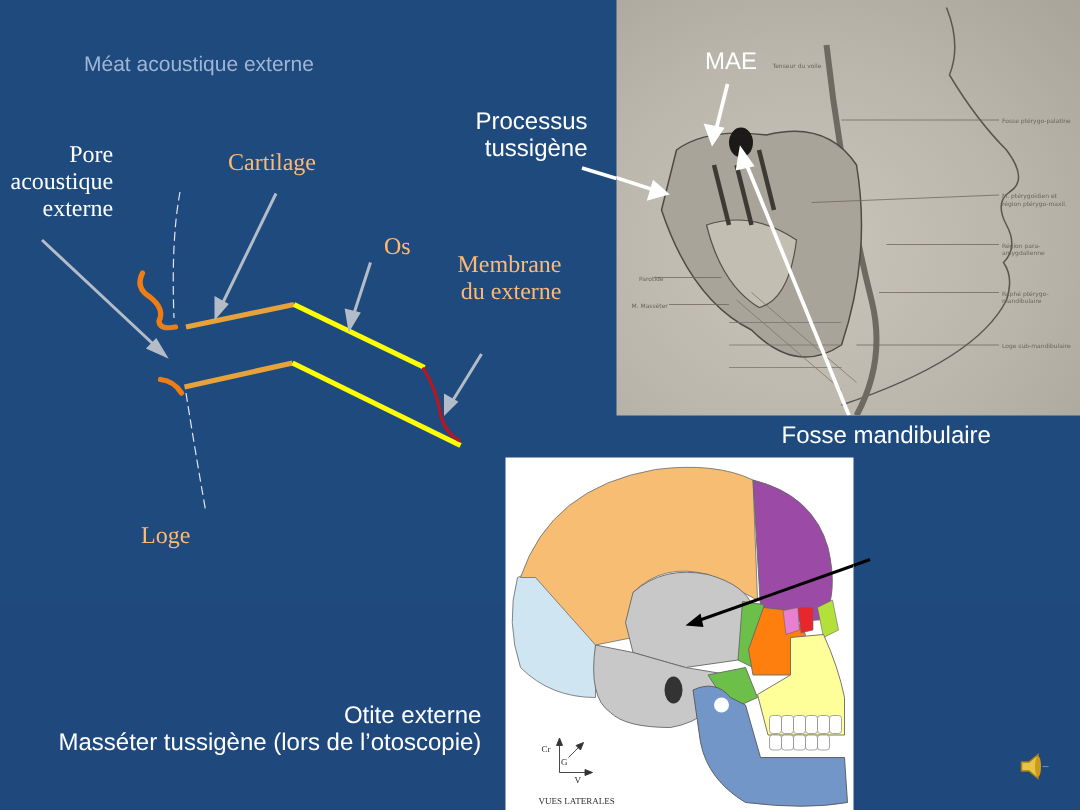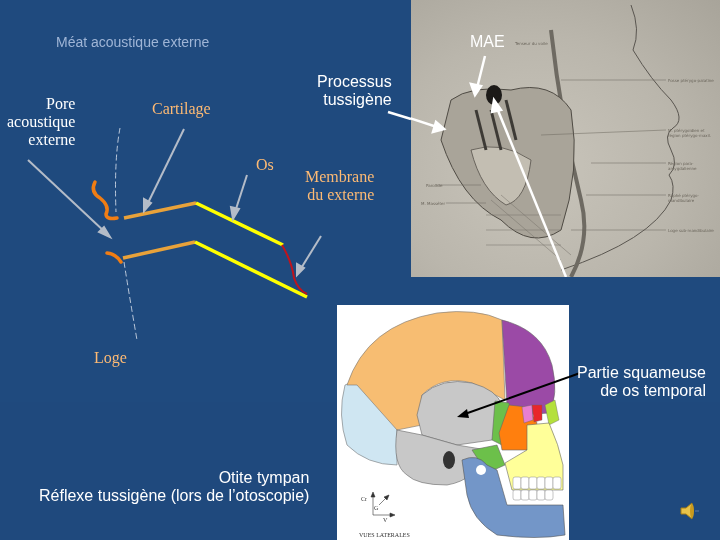--- a/index.html
+++ b/index.html
@@ -130,20 +130,21 @@
   </div>
 
   <div class="txt" style="left:470px; top:33px;">MAE</div>
   <div class="txt multi" style="left:317px; top:73px;">
     <span>Processus</span>
     <span>tussigène</span>
   </div>
   <svg width="720" height="540" style="pointer-events:none;">
     <line x1="388" y1="112" x2="411" y2="119" stroke="#ffffff" stroke-width="2.5"></line>
   </svg>
+  <div class="txt" style="left:521px; top:282px;">Fosse mandibulaire</div>
 
   <div class="skull-box">
     <svg width="232" height="235">
 
       <path d="M8 80 Q0 110 10 140 Q30 160 60 160 L60 120 L20 75 Z" fill="#cfe6f2" stroke="#777" stroke-width="0.6"></path>
 
       <path d="M10 80 Q30 20 100 8 Q140 3 165 15 L168 95 L135 78 Q105 70 85 90 L85 120 L60 125 L20 80 Z" fill="#f7bd72" stroke="#777" stroke-width="0.6"></path>
 
       <path d="M165 15 Q205 25 215 60 Q222 90 212 108 L185 110 L170 100 Z" fill="#9b4aa6" stroke="#666" stroke-width="0.6"></path>
 
@@ -194,28 +195,24 @@
       </g>
       <text x="24" y="196" font-size="6" font-family="Liberation Serif, serif" fill="#333">Cr</text>
       <text x="37" y="205" font-size="6" font-family="Liberation Serif, serif" fill="#333">G</text>
       <text x="46" y="217" font-size="6" font-family="Liberation Serif, serif" fill="#333">V</text>
     </svg>
     <div class="vues">VUES LATERALES</div>
   </div>
   <svg width="720" height="540" style="pointer-events:none;">
     <line x1="569" y1="377" x2="580" y2="373" stroke="#000" stroke-width="2"></line>
   </svg>
-  <div class="txt multi" style="left:577px; top:364px;">
-    <span>Partie squameuse</span>
-    <span>de os temporal</span>
-  </div>
 
   <div class="txt multi" style="left:39px; top:469px;">
-    <span>Otite tympan</span>
-    <span>Réflexe tussigène (lors de l’otoscopie)</span>
+    <span>Otite externe</span>
+    <span>Masséter tussigène (lors de l’otoscopie)</span>
   </div>
 
   <div class="speaker">
     <svg width="22" height="22" viewBox="0 0 22 22">
       <path d="M3 8 L8 8 L14 3 L14 19 L8 14 L3 14 Z" fill="#e8c34a" stroke="#a77f12" stroke-width="1"></path>
       <ellipse cx="14" cy="11" rx="2" ry="7" fill="#c99a1e"></ellipse>
       <line x1="17" y1="11" x2="21" y2="11" stroke="#6a86b0" stroke-width="0.8"></line>
     </svg>
   </div>
 

